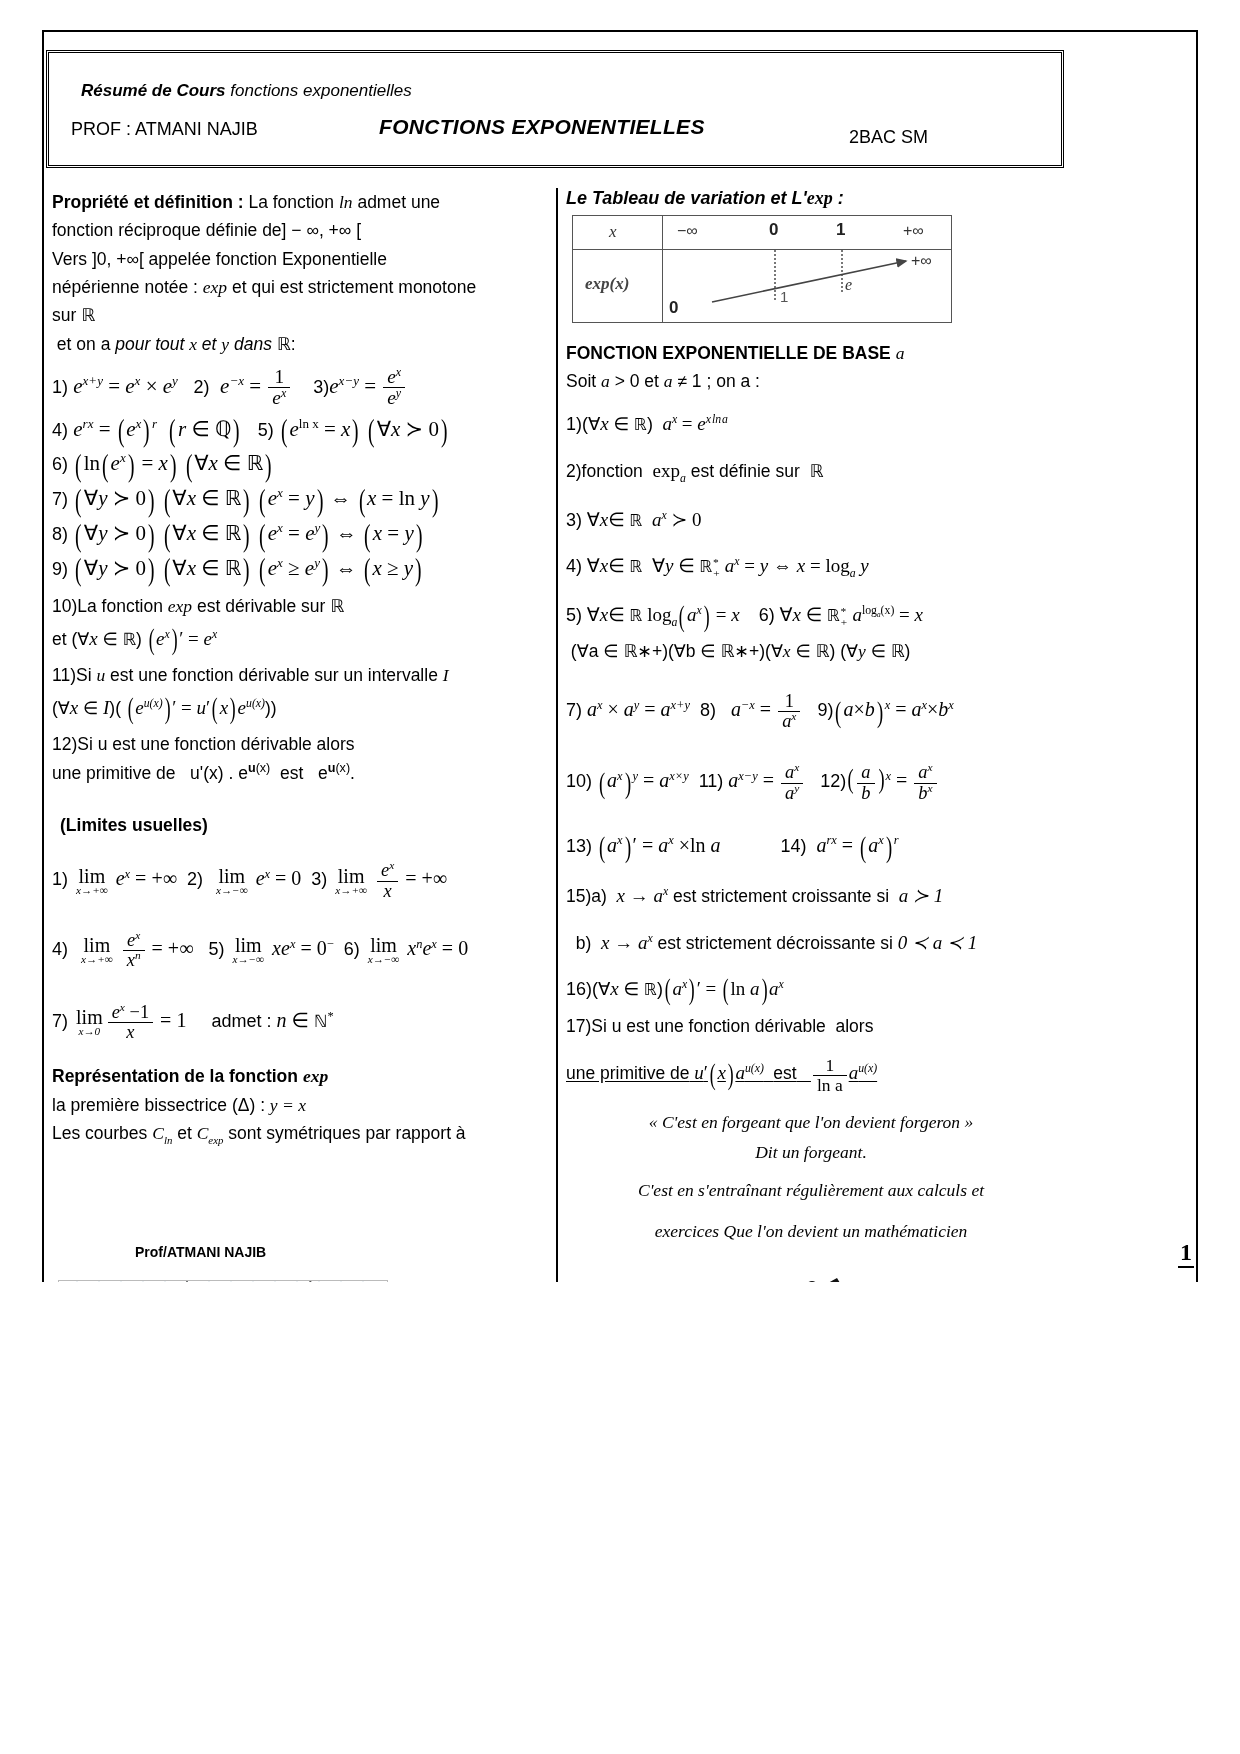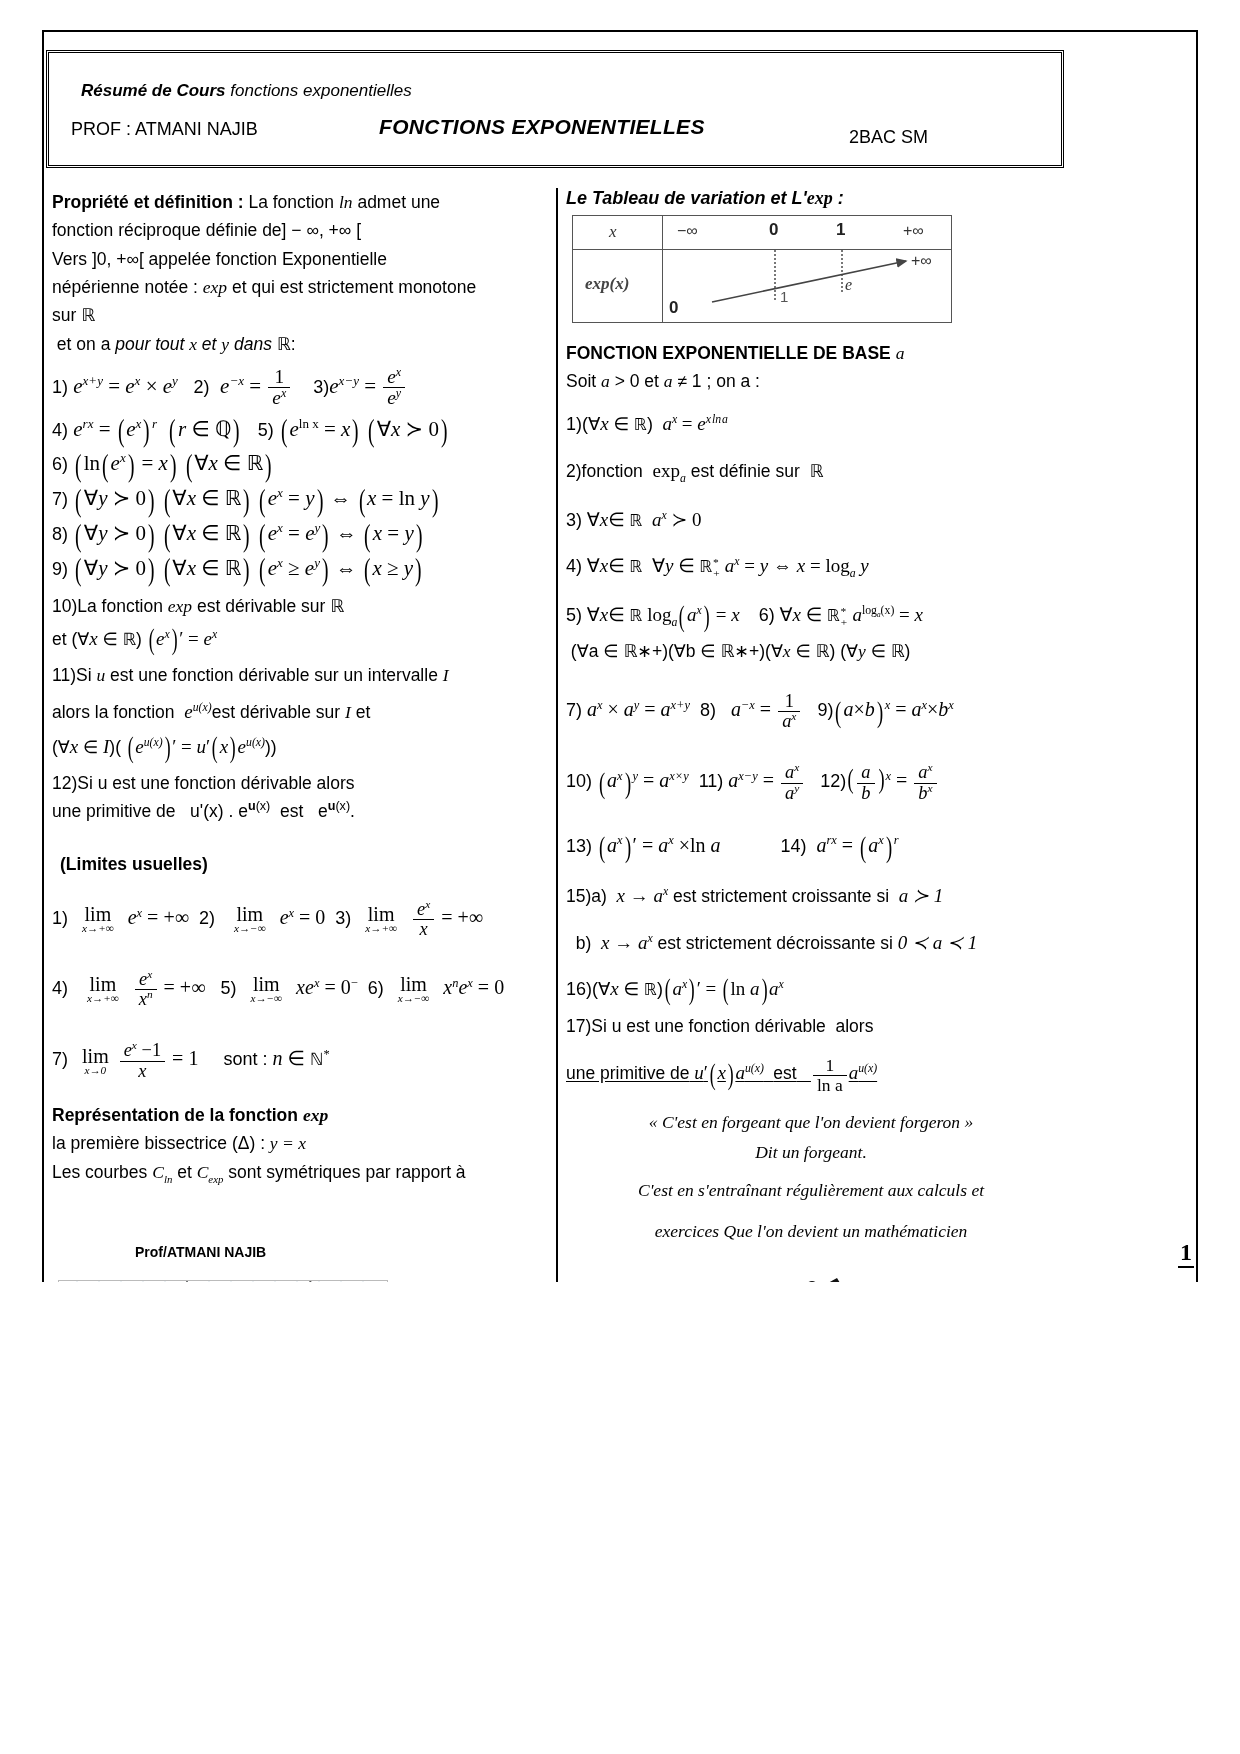--- a/index.html
+++ b/index.html
@@ -135,21 +135,21 @@
     font-style: normal;
     vertical-align: middle;
     line-height: 0.8;
     transform: scaleX(0.62);
   }
   .big { font-size: 1.35em; font-style: normal; display: inline-block; transform: scaleX(0.68); }
   .lim {
     display: inline-block;
     text-align: center;
     vertical-align: middle;
-    margin: 0 9px;
+    margin: 0 3px;
   }
   .lim .lm { display: block; font-style: normal; font-size: 1em; }
   .lim .lsub { display: block; font-size: 0.56em; font-style: italic; margin-top: -2px; }
   .stack {
     display: inline-block;
     vertical-align: middle;
     text-align: left;
     line-height: 1;
   }
   .stack .s1 { display:block; font-size: 0.6em; }
@@ -311,21 +311,20 @@
     </div>
 
     <p class="line">10)La fonction <span class="mi">exp</span> est dérivable sur <span class="bb">ℝ</span></p>
 
     <div class="math" style="font-size:19px;">
       <span class="num" style="font-size:17.5px;">et (∀</span>x <span class="num" style="font-size:17.5px;">∈</span> <span class="bb" style="font-size:17px;">ℝ</span><span class="num" style="font-size:17.5px;">)</span> <span class="paren">(</span>e<sup>x</sup><span class="paren">)</span><span class="op">′</span> <span class="op">=</span> e<sup>x</sup>
     </div>
 
     <p class="line">11)Si <span class="mi">u</span> est une fonction dérivable sur un intervalle <span class="mi">I</span></p>
 
-    <p class="line" style="margin-top:8px;">alors la fonction &nbsp;<span class="mi" style="font-size:19px;">e<sup>u(x)</sup></span>est dérivable sur <span class="mi">I</span> et</p>
 
     <div class="math" style="font-size:19px;">
       <span class="num" style="font-size:17.5px;">(∀</span>x <span class="num" style="font-size:17.5px;">∈</span> <span class="mi">I</span><span class="num" style="font-size:17.5px;">)(</span> <span class="paren">(</span>e<sup>u(x)</sup><span class="paren">)</span><span class="op">′</span> <span class="op">=</span> u<span class="op">′</span><span class="paren">(</span>x<span class="paren">)</span>e<sup>u(x)</sup><span class="num" style="font-size:17.5px;">))</span>
     </div>
 
     <p class="line">12)Si u est une fonction dérivable alors</p>
     <p class="line">une primitive de &nbsp; u'(x) . e<sup style="font-size:0.72em;"><b>u</b>(x)</sup> &nbsp;est &nbsp; e<sup style="font-size:0.72em;"><b>u</b>(x)</sup>.</p>
 
     <p class="sec-head" style="margin-top:24px; margin-left:8px;">(Limites usuelles)</p>
 
@@ -336,21 +335,21 @@
     </div>
 
     <div class="math" style="margin-top:30px; font-size:20px;">
       <span class="num">4)</span>&nbsp; <span class="lim"><span class="lm mr">lim</span><span class="lsub">x→+∞</span></span> <span class="frac"><span class="top">e<sup>x</sup></span><span class="bot">x<sup>n</sup></span></span> <span class="op">=</span> <span class="op">+∞</span>&nbsp;&nbsp;
       <span class="num">5)</span> <span class="lim"><span class="lm mr">lim</span><span class="lsub">x→−∞</span></span> xe<sup>x</sup> <span class="op">=</span> <span class="mr">0</span><sup class="op">−</sup>&nbsp;
       <span class="num">6)</span> <span class="lim"><span class="lm mr">lim</span><span class="lsub">x→−∞</span></span> x<sup>n</sup>e<sup>x</sup> <span class="op">=</span> <span class="mr">0</span>
     </div>
 
     <div class="math" style="margin-top:32px; font-size:20px;">
       <span class="num">7)</span> <span class="lim"><span class="lm mr">lim</span><span class="lsub">x→0</span></span><span class="frac"><span class="top">e<sup>x</sup> <span class="op">−</span><span class="mr">1</span></span><span class="bot">x</span></span> <span class="op">=</span> <span class="mr">1</span>
-      &nbsp;&nbsp;&nbsp;&nbsp;<span class="num" style="font-family:'Liberation Sans',sans-serif;">sont :</span> <span class="mi">n</span> <span class="op">∈</span> <span class="bb" style="font-size:0.85em;">ℕ</span><sup class="op">*</sup>
+      &nbsp;&nbsp;&nbsp;&nbsp;<span class="num" style="font-family:'Liberation Sans',sans-serif;">admet :</span> <span class="mi">n</span> <span class="op">∈</span> <span class="bb" style="font-size:0.85em;">ℕ</span><sup class="op">*</sup>
     </div>
 
     <p class="sec-head" style="margin-top:20px;">Représentation de la fonction <span class="mi">exp</span></p>
     <p class="line">la première bissectrice (Δ) : <span class="mi">y = x</span></p>
     <p class="line">Les courbes <span class="mi">C<sub>ln</sub></span> et <span class="mi">C<sub>exp</sub></span> sont symétriques par rapport à</p>
 
    </div>
   </div>
 
   <div class="graph-wrap">

